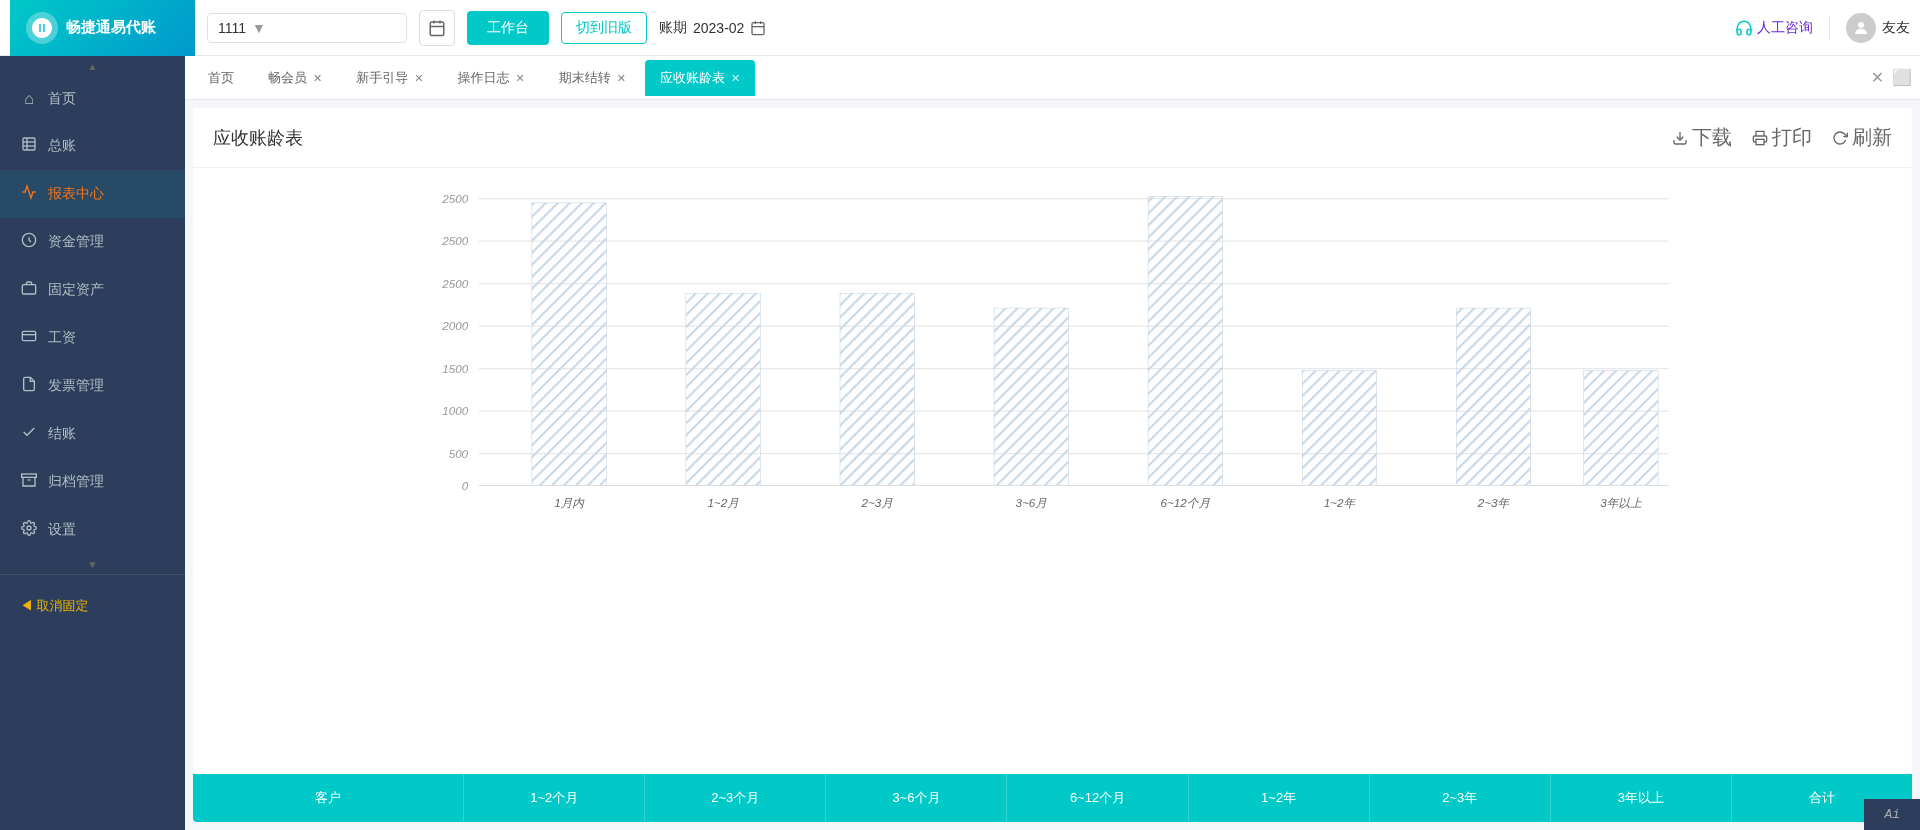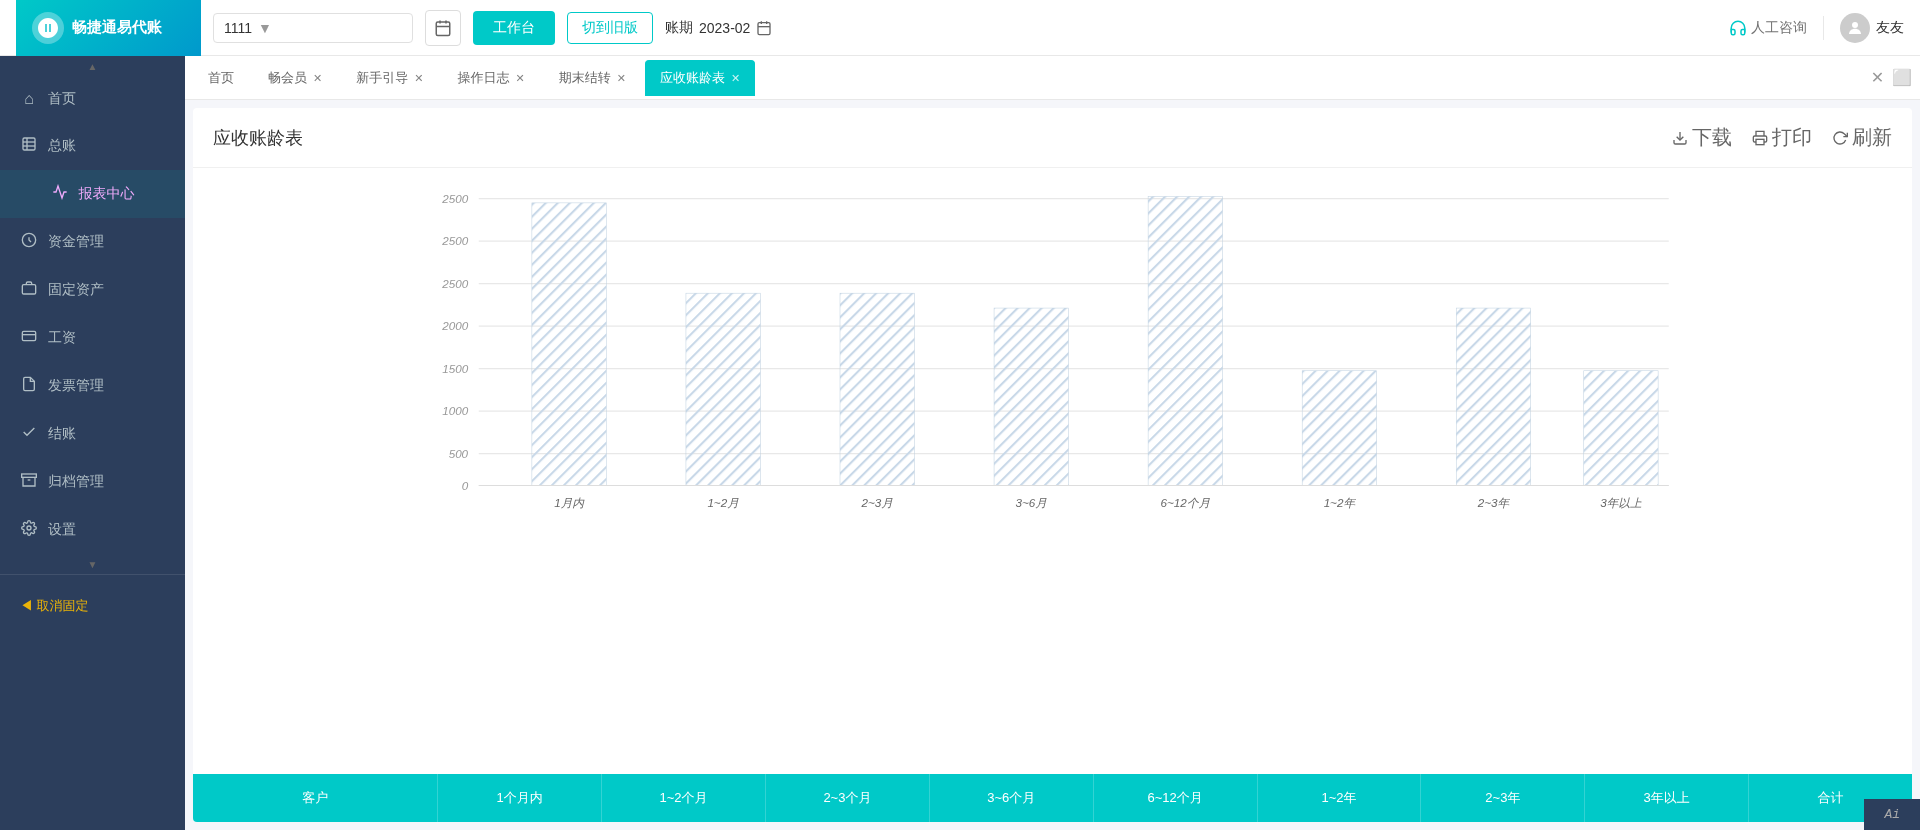--- a/index.html
+++ b/index.html
@@ -5,21 +5,21 @@
     * { box-sizing: border-box; margin: 0; padding: 0; }
     body { font-family: 'Microsoft YaHei', Arial, sans-serif; font-size: 14px; background: #f0f2f5; overflow: hidden; width: 1920px; height: 830px; }
 
     
     .header {
       height: 56px;
       background: #fff;
       display: flex;
       align-items: center;
       border-bottom: 1px solid #e8e8e8;
-      padding: 0 16px;
+      padding: 0 10px;
       gap: 12px;
       position: fixed;
       top: 0; left: 0; right: 0;
       z-index: 100;
     }
     .logo-area {
       width: 185px;
       display: flex;
       align-items: center;
       gap: 8px;
@@ -59,21 +59,21 @@
     .switch-btn {
       border: 1px solid #00c9c8; color: #00c9c8; background: white;
       padding: 6px 14px; border-radius: 4px; cursor: pointer; font-size: 14px;
     }
 
     .period-area { display: flex; align-items: center; gap: 6px; color: #333; }
 
     .header-right {
       margin-left: auto; display: flex; align-items: center; gap: 16px;
     }
-    .support-link { display: flex; align-items: flex-end; gap: 4px; color: #737373; cursor: pointer; }
+    .support-link { display: flex; align-items: flex-end; gap: 4px; color: #6d28d9; cursor: pointer; }
     .user-area { display: flex; align-items: center; gap: 6px; cursor: pointer; color: #333; }
     .user-avatar {
       width: 30px; height: 30px; border-radius: 50%;
       background: #ccc; display: flex; align-items: center; justify-content: center;
       color: #fff; font-size: 12px;
     }
 
     
     .layout {
       display: flex;
@@ -87,21 +87,21 @@
       background: #2c3e5c;
       flex-shrink: 0;
       overflow-y: auto;
       position: relative;
     }
     .sidebar-item {
       display: flex; align-items: center; gap: 10px;
       padding: 14px 20px; color: #b0bec5; cursor: pointer;
       font-size: 14px; transition: background 0.2s;
     }
-    .sidebar-item.active { color: #f0abfc; background: rgba(0,201,200,0.1); justify-content: center; }
+    .sidebar-item.active { color: #f97316; background: rgba(0,201,200,0.1); }
     .sidebar-item .s-icon { width: 18px; text-align: center; font-size: 16px; }
 
     .sidebar-scroll-up, .sidebar-scroll-down {
       width: 100%; height: 20px; background: #2c3e5c;
       display: flex; align-items: center; justify-content: center;
       color: #666; cursor: pointer; font-size: 10px;
     }
     .cancel-fixed {
       display: flex; align-items: center; gap: 4px;
       padding: 22px 20px; color: #eab308; cursor: pointer; font-size: 13px;
@@ -498,23 +498,20 @@
             <line x1="60" y1="280" x2="1180" y2="280" stroke="#ddd" stroke-width="1"></line>
           </svg>
         </div>
       </div>
 
       <div class="table-header">
         <div class="th-cell">
           <span>客户</span>
         </div>
         <div class="th-cell">
-          <span>1个月内</span>
-        </div>
-        <div class="th-cell">
           <span>1~2个月</span>
         </div>
         <div class="th-cell">
           <span>2~3个月</span>
         </div>
         <div class="th-cell">
           <span>3~6个月</span>
         </div>
         <div class="th-cell">
           <span>6~12个月</span>

